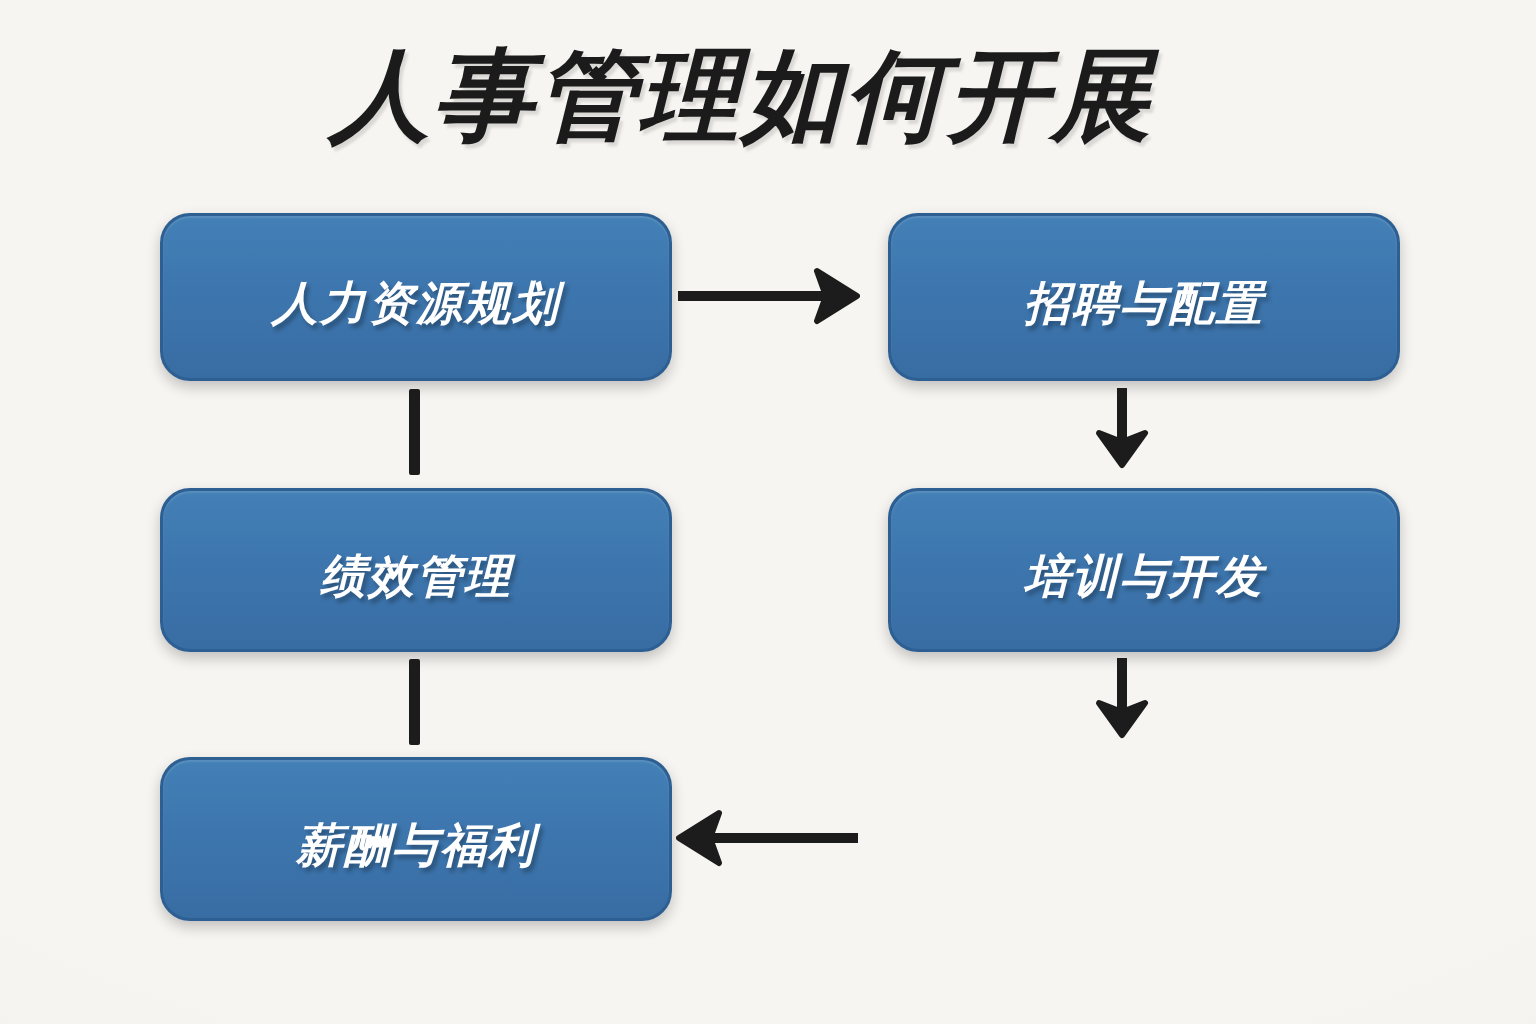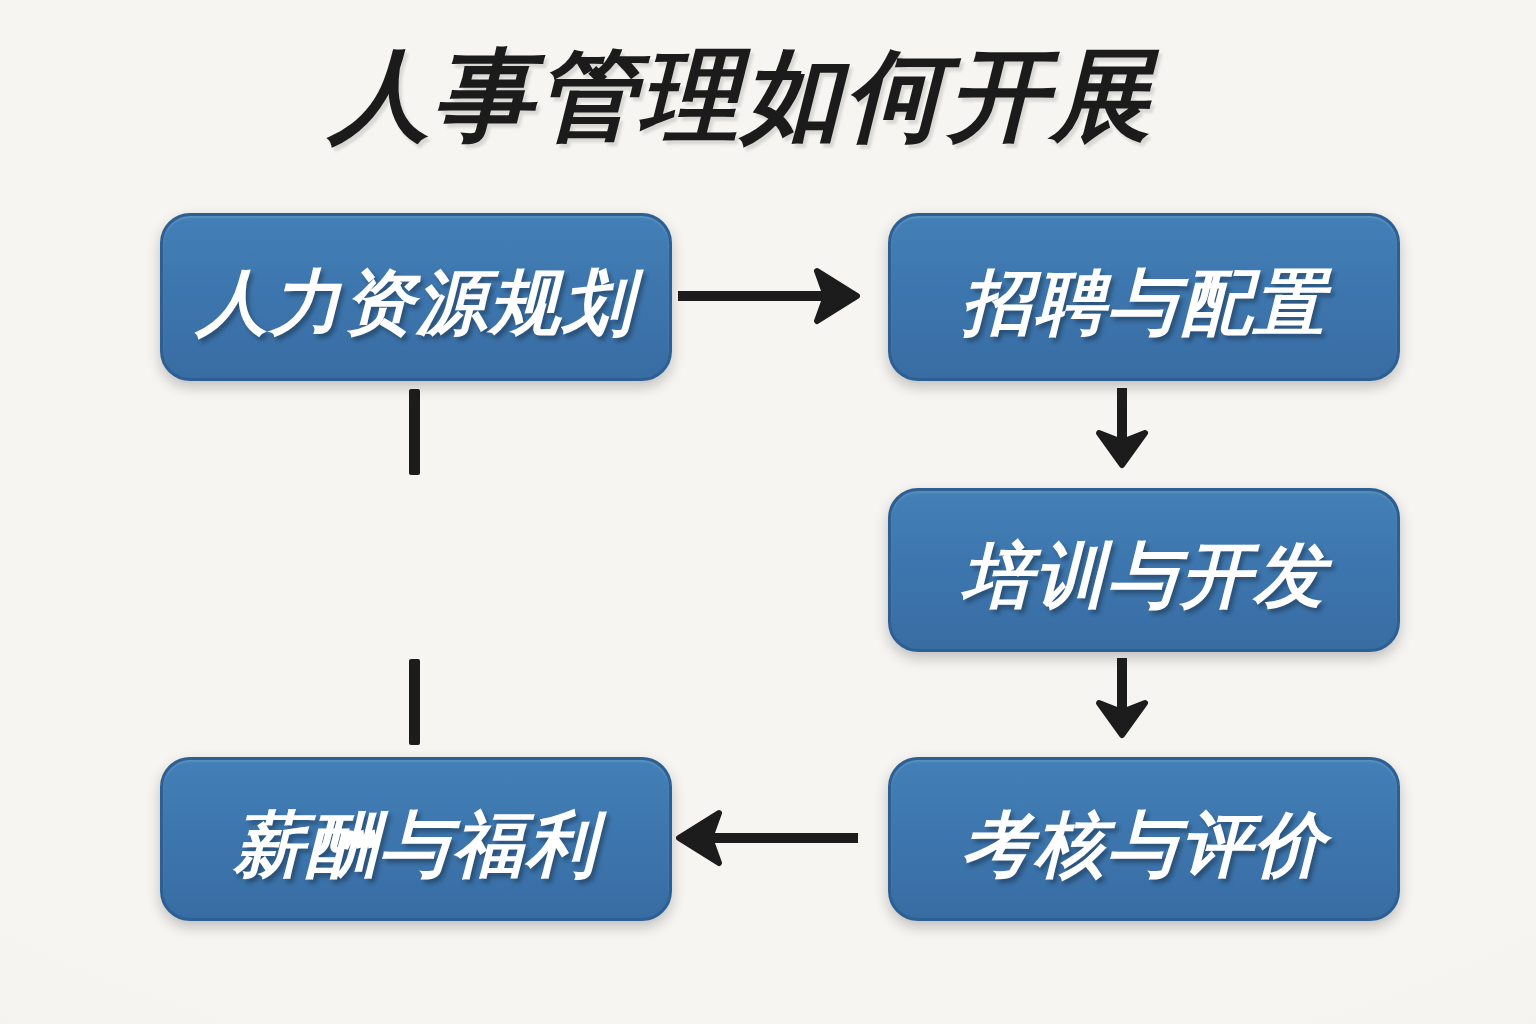--- a/index.html
+++ b/index.html
@@ -37,21 +37,21 @@
     align-items: center;
     justify-content: center;
     background: linear-gradient(180deg, #4380b6 0%, #3d76ae 45%, #386da3 100%);
     border: 3px solid #2d5f92;
     border-radius: 30px;
     box-shadow: 0 6px 14px rgba(0,0,0,0.22), inset 0 2px 2px rgba(255,255,255,0.12);
     box-sizing: border-box;
   }
   .node-label {
     color: #ffffff;
-    font-size: 71px;
+    font-size: 46px;
     font-weight: 900;
     letter-spacing: 2px;
     white-space: nowrap;
     text-shadow: 3px 4px 4px rgba(0,0,0,0.30);
     margin-top: 13px;
   }
   .c-left  { left: 160px; }
   .c-right { left: 888px; justify-content: center; }
   .r1 { top: 213px; height: 168px; }
   .r2 { top: 488px; height: 164px; }
@@ -82,32 +82,32 @@
   <h1 class="title">人事管理如何开展</h1>
 
   <div class="node c-left r1">
     <span class="node-label">人力资源规划</span>
   </div>
 
   <div class="node c-right r1">
     <span class="node-label">招聘与配置</span>
   </div>
 
+  <div class="node c-left r2">
+    <span class="node-label">绩效管理</span>
+  </div>
 
   <div class="node c-right r2">
     <span class="node-label">培训与开发</span>
   </div>
 
   <div class="node c-left r3">
     <span class="node-label">薪酬与福利</span>
   </div>
 
-  <div class="node c-right r3">
-    <span class="node-label">考核与评价</span>
-  </div>
 
   <div class="conn arrow-right">
     <svg viewBox="0 0 184 64" xmlns="http://www.w3.org/2000/svg">
       <rect x="2" y="27" width="146" height="10" fill="#1c1c1c"></rect>
       <path d="M141 7 L181 32 L141 57 L150 32 Z" fill="#1c1c1c" stroke="#1c1c1c" stroke-width="6" stroke-linejoin="round"></path>
     </svg>
   </div>
 
   <div class="conn arrow-down-1">
     <svg viewBox="0 0 64 84" xmlns="http://www.w3.org/2000/svg">

